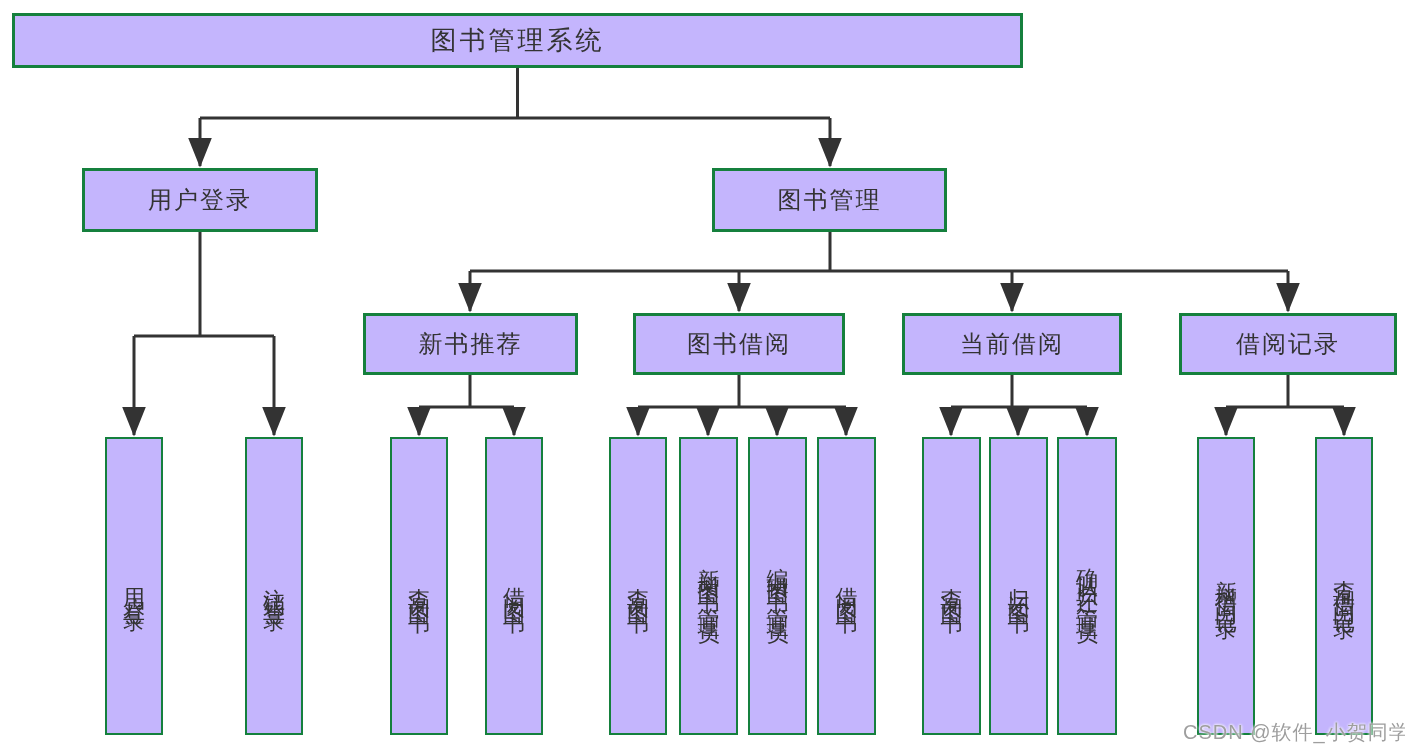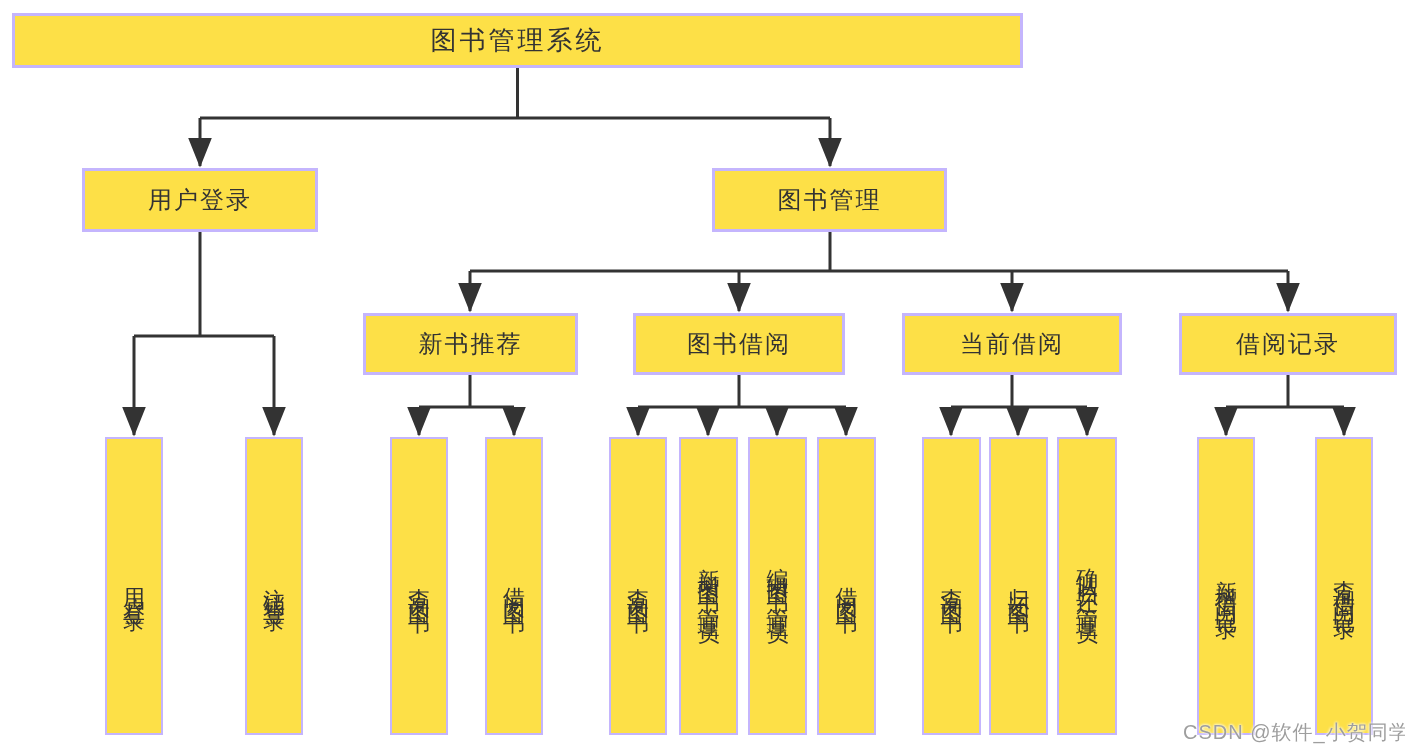--- a/index.html
+++ b/index.html
@@ -8,22 +8,22 @@
     width: 1405px;
     height: 747px;
     background: #ffffff;
     font-family: "Liberation Sans", sans-serif;
     overflow: hidden;
   }
   .wires { position: absolute; left: 0; top: 0; }
   .node {
     position: absolute;
     box-sizing: border-box;
-    background: #fde047;
-    border: 3px solid #c4b5fd;
+    background: #c4b5fd;
+    border: 3px solid #15803d;
     display: flex;
     align-items: center;
     justify-content: center;
     color: #333333;
   }
   .node.h span {
     font-size: 24px;
     letter-spacing: 2px;
     white-space: nowrap;
     color: #333333;

